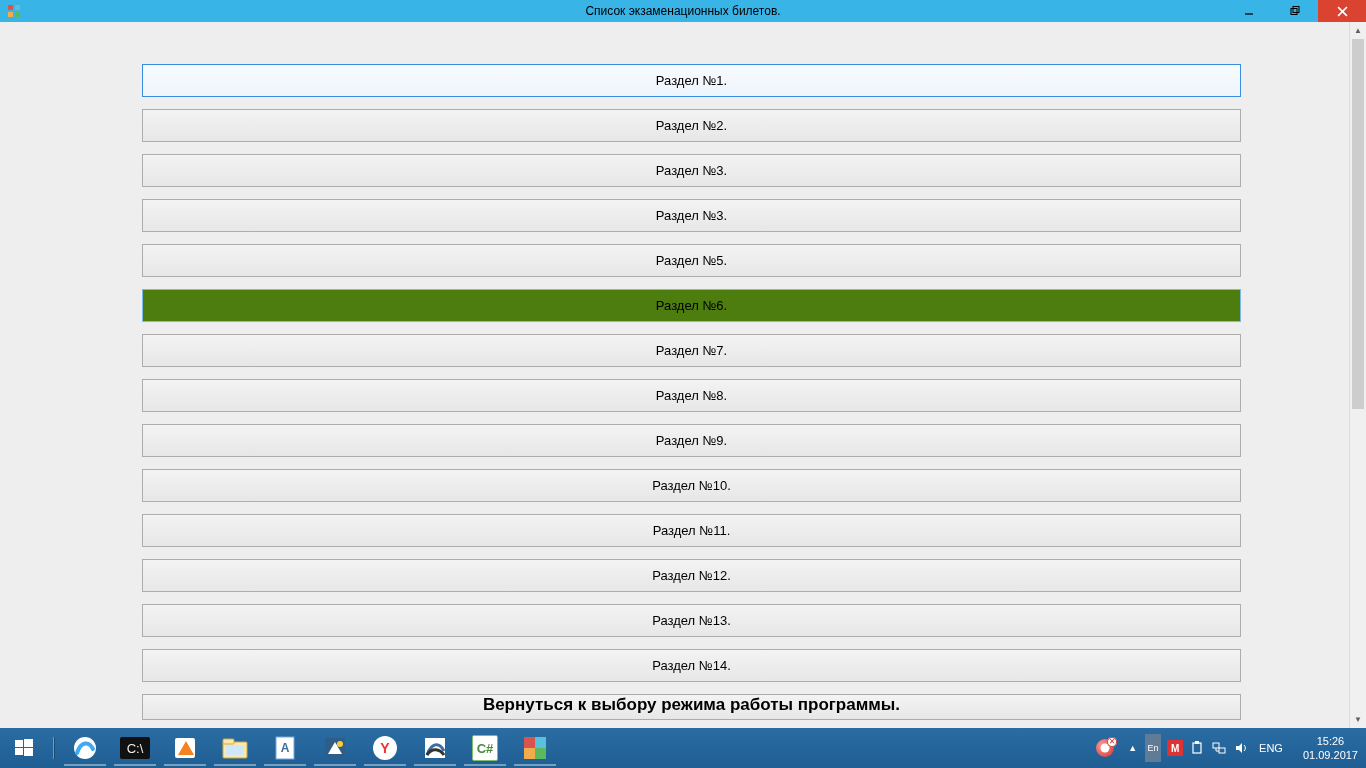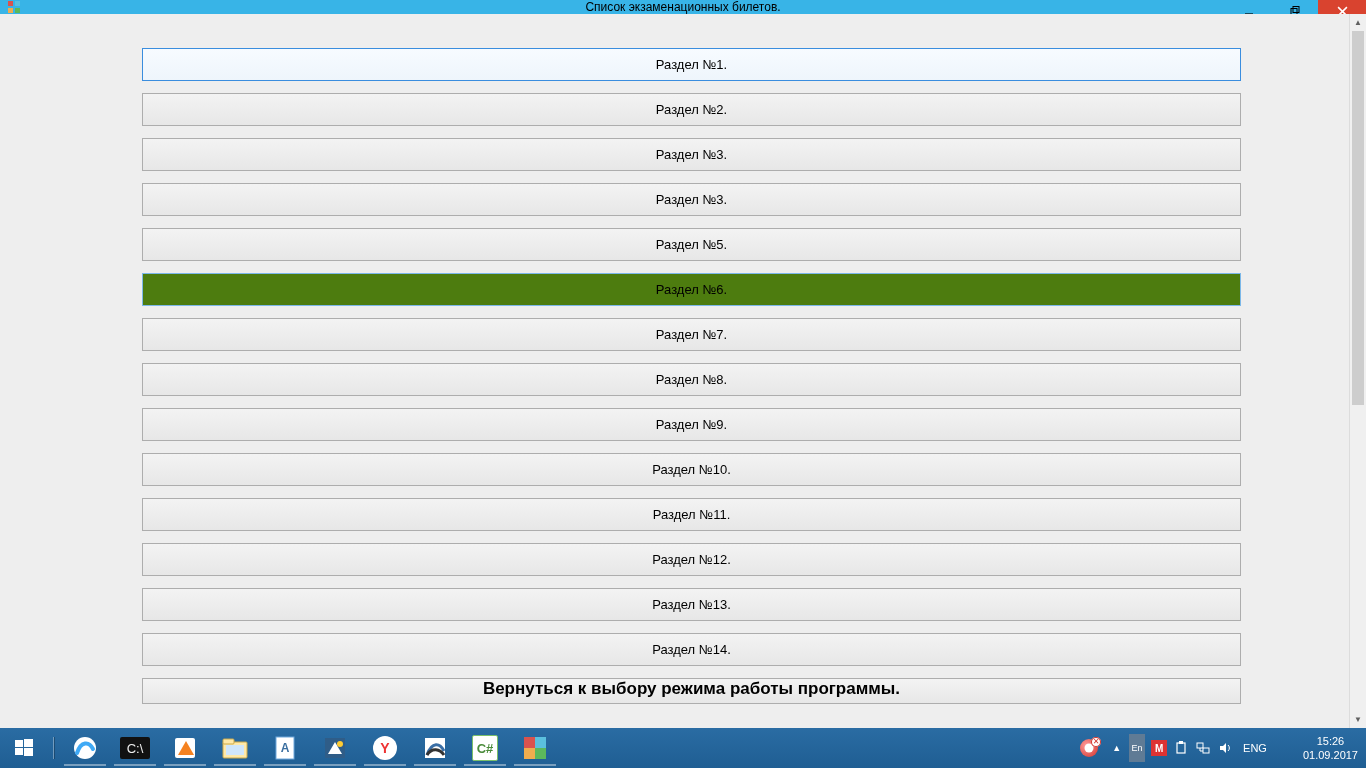--- a/index.html
+++ b/index.html
@@ -1,21 +1,21 @@
 <!DOCTYPE html>
 <html><head>
 <meta charset="utf-8">
 <style>
   * { margin: 0; padding: 0; box-sizing: border-box; }
   html, body { width: 1366px; height: 768px; overflow: hidden; font-family: "Segoe UI", Tahoma, sans-serif; }
   body { background: #eeeeee; display: flex; flex-direction: column; }
 
   
   .titlebar {
-    height: 14px;
+    height: 22px;
     background: #38b4e7;
     display: flex;
     align-items: center;
     position: relative;
     color: #000;
     font-size: 12px;
   }
   .titlebar .app-icon {
     width: 16px; height: 16px; margin-left: 6px;
     display: inline-flex; align-items: center; justify-content: center;
@@ -64,21 +64,21 @@
   }
   .vscroll .track { flex:1; position:relative; width:100%; }
   .vscroll .thumb {
     position:absolute; left:2px; right:2px; top:0; height: 55%;
     background:#cdcdcd; border-radius:0;
   }
 
   .btn-row {
     width: 1099px;
     height: 33px;
-    margin: 0 0 12px 142px;
+    margin: 8px 0 12px 142px;
     background: linear-gradient(#f3f3f3,#e7e7e7);
     border: 1px solid #adadad;
     display: flex; align-items: center; justify-content: center;
     font-size: 13px;
     color: #000;
     cursor: default;
   }
   .btn-row.selected {
     border-color: #3a8dde;
     background: linear-gradient(#f7fbff,#eef5fc);
@@ -128,21 +128,21 @@
   .taskbar .tray {
     display:flex; align-items:center; gap:6px; padding: 0 8px;
   }
   .taskbar .tray .pill {
     width:16px; height:16px; display:flex; align-items:center; justify-content:center;
     font-size:10px;
   }
   .taskbar .tray .lang { font-size:11px; padding:0 4px; }
   .taskbar .clock {
     text-align:center; font-size:11px; line-height:14px; padding: 0 8px;
-    display:flex; flex-direction:column; justify-content:center;margin-left:16px;
+    display:flex; flex-direction:column; justify-content:center;
   }
   .taskbar .tray .m-badge { background:#d33; width:16px; height:16px;
     display:flex; align-items:center; justify-content:center; font-weight:bold; font-size:10px; color:#fff;}
   .taskbar .tray .en-badge { background:#5f7b95; width:16px; height:28px;
     display:flex; align-items:center; justify-content:center; font-size:9px;}
   .taskbar .tray .ac-badge {
     width:18px; height:18px; border-radius:50%;
     background: radial-gradient(circle at 35% 35%, #ff9a9a, #d0322b);
     display:flex; align-items:center; justify-content:center;
     margin-right:6px;

